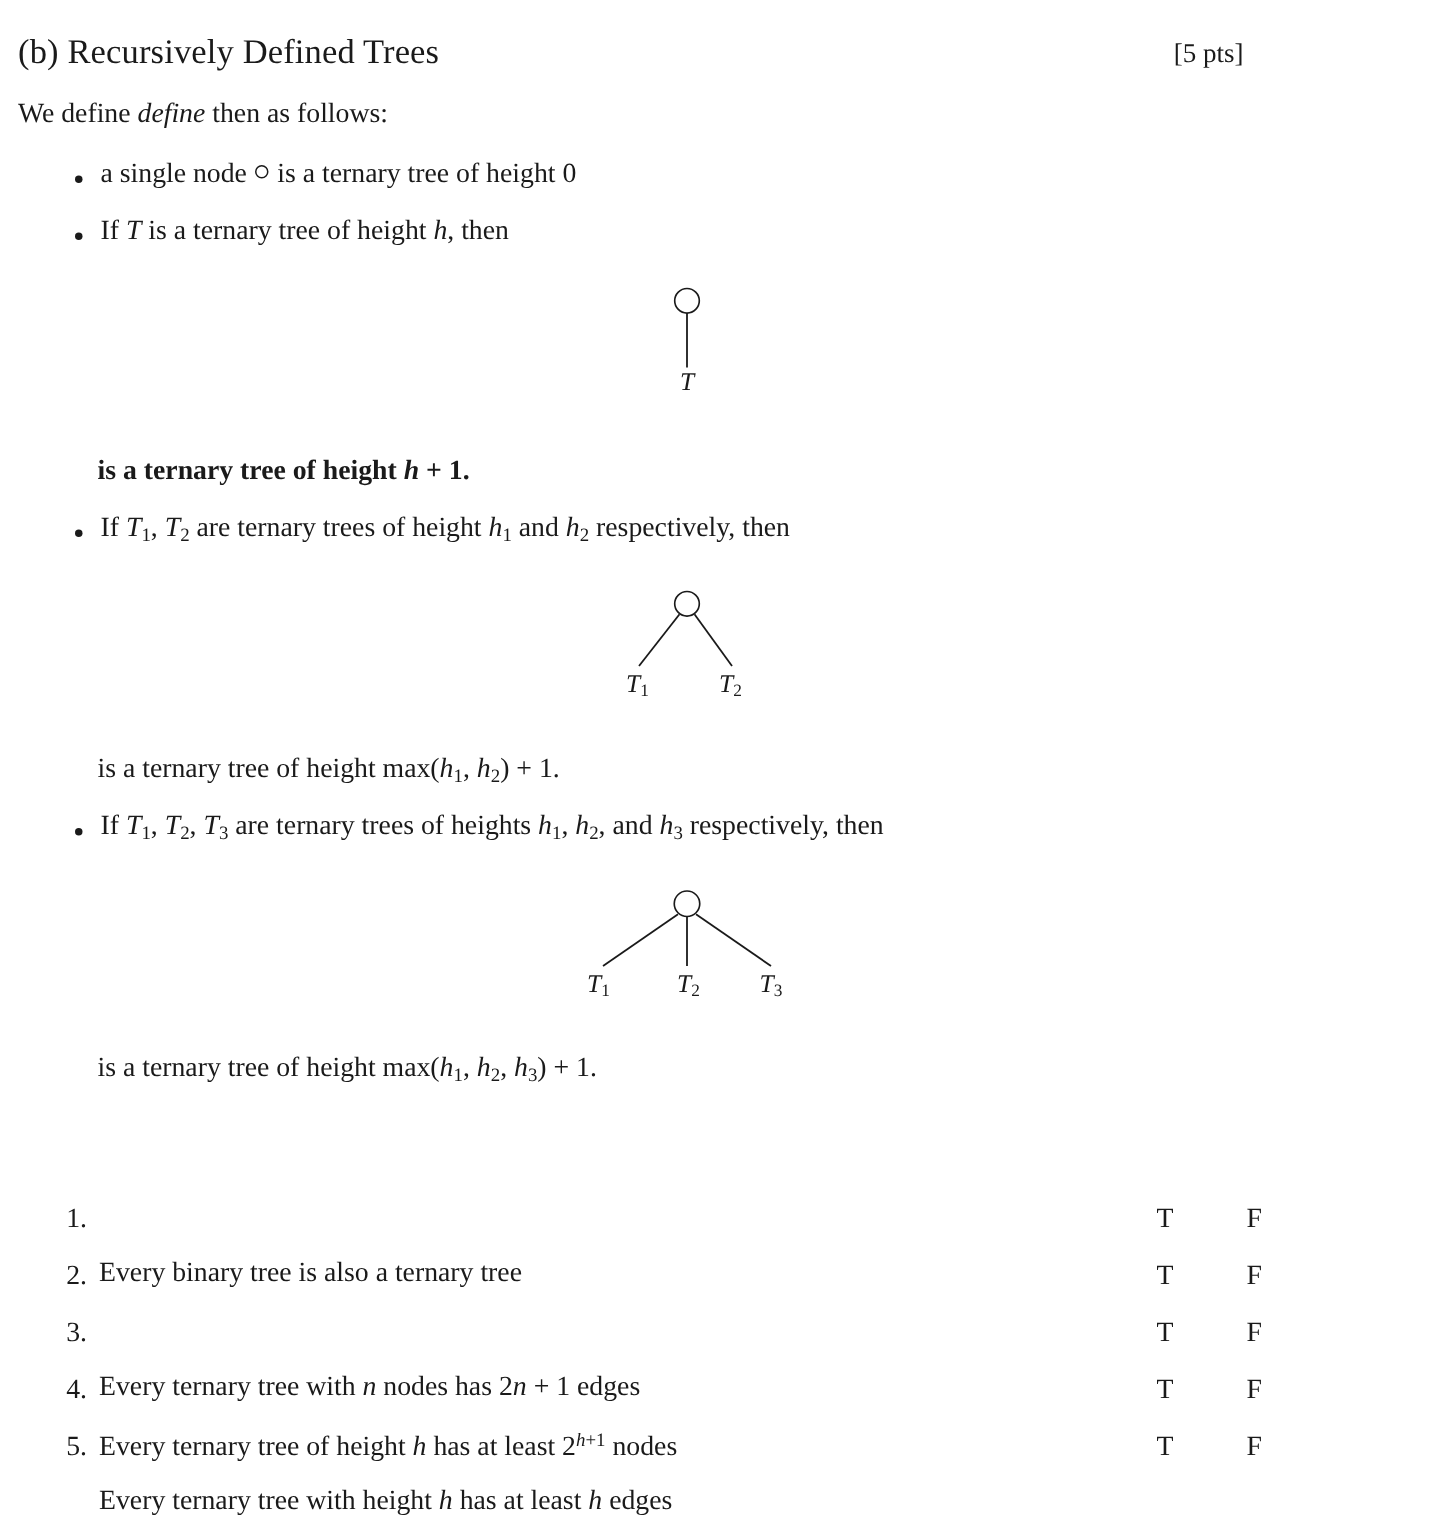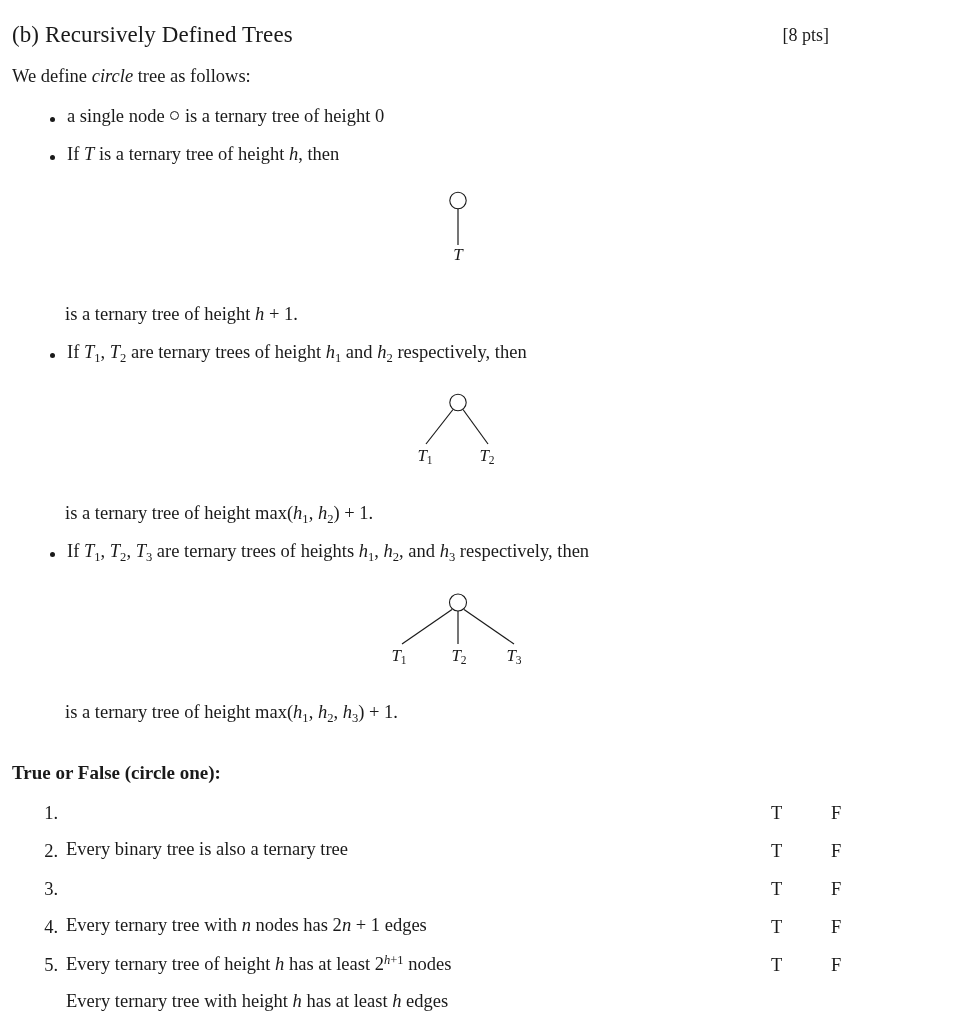--- a/index.html
+++ b/index.html
@@ -153,40 +153,40 @@
     font-size: 18.5px;
   }
 </style>
 </head>
 <body>
 
 <div class="page">
 
   <div class="header-row">
     <div class="section-title">(b) Recursively Defined Trees</div>
-    <div class="points">[8 pts]</div>
+    <div class="points">[5 pts]</div>
   </div>
 
   <div class="intro">
-    <span>We define </span><span class="it">circle</span><span> tree as follows:</span>
+    <span>We define </span><span class="it">define</span><span> then as follows:</span>
   </div>
 
   <div class="bullets">
 
     <div class="bullet-item" style="left:50px; top:106px;">
       <span class="bullet-dot"></span>
       <span class="bullet-text">a single node <span class="hollow-node"></span> is a ternary tree of height 0</span>
     </div>
 
     <div class="bullet-item" style="left:50px; top:144px;">
       <span class="bullet-dot"></span>
       <span class="bullet-text">If <span class="mi">T</span> is a ternary tree of height <span class="mi">h</span>, then</span>
     </div>
 
-    <div class="cont-line" style="left:65px; top:304px;">
+    <div class="cont-line" style="left:65px; top:304px;font-weight:bold;">
       is a ternary tree of height <span class="mi">h</span> + 1.
     </div>
 
     <div class="bullet-item" style="left:50px; top:342px;text-decoration:underline;">
       <span class="bullet-dot"></span>
       <span class="bullet-text">If <span class="mi">T</span><sub class="upr">1</sub>, <span class="mi">T</span><sub class="upr">2</sub> are ternary trees of height <span class="mi">h</span><sub class="upr">1</sub> and <span class="mi">h</span><sub class="upr">2</sub> respectively, then</span>
     </div>
 
     <div class="cont-line" style="left:65px; top:503px;">
       is a ternary tree of height max(<span class="mi">h</span><sub class="upr">1</sub>, <span class="mi">h</span><sub class="upr">2</sub>) + 1.
@@ -225,21 +225,20 @@
       <circle cx="88" cy="14.5" r="8.5" fill="none" stroke="#1a1a1a" stroke-width="1.1"></circle>
       <line x1="82" y1="21.5" x2="32" y2="56" stroke="#1a1a1a" stroke-width="1.2"></line>
       <line x1="88" y1="23" x2="88" y2="56" stroke="#1a1a1a" stroke-width="1.2"></line>
       <line x1="94" y1="21.5" x2="144" y2="56" stroke="#1a1a1a" stroke-width="1.2"></line>
     </svg>
     <div class="tree-label" style="left:29px; top:58px;">T<sub class="upr">1</sub></div>
     <div class="tree-label" style="left:89px; top:58px;">T<sub class="upr">2</sub></div>
     <div class="tree-label" style="left:144px; top:58px;">T<sub class="upr">3</sub></div>
   </div>
 
-  <div class="tf-heading">True or False (circle one):</div>
 
   <div class="tf-list">
 
     <div class="tf-row" style="top:803px;">
       <span class="tf-num">1.</span>
       <span class="tf-stmt">Every binary tree is also a ternary tree</span>
       <span class="tf-t">T</span>
       <span class="tf-f">F</span>
     </div>
 

